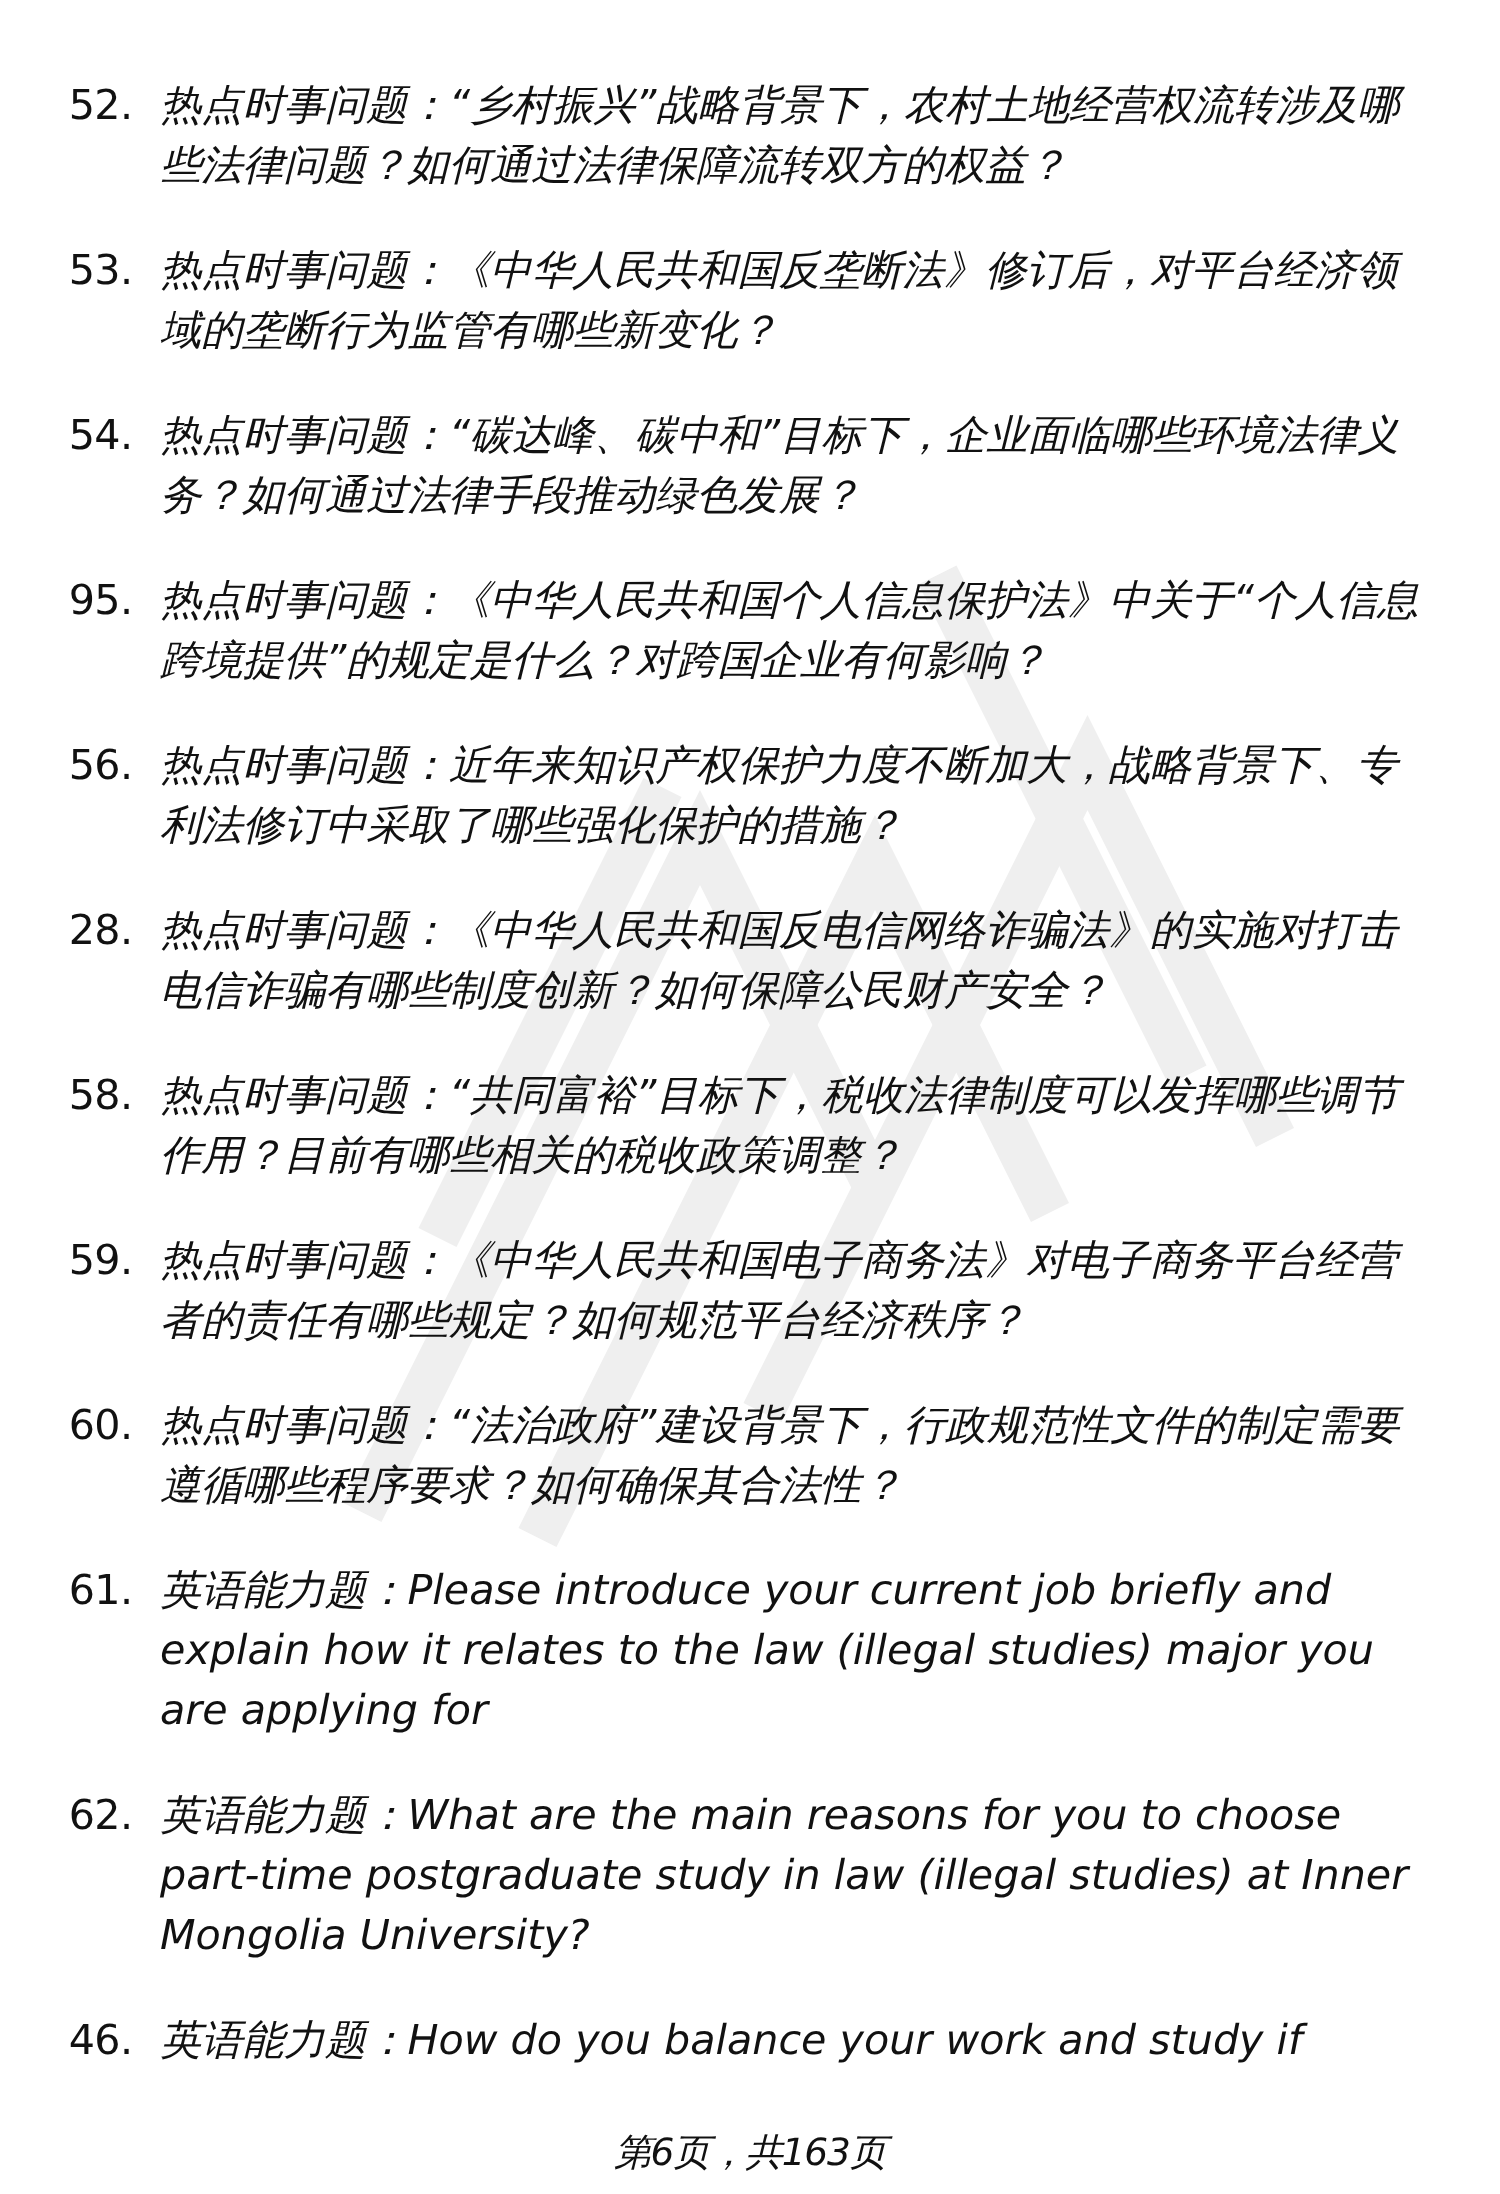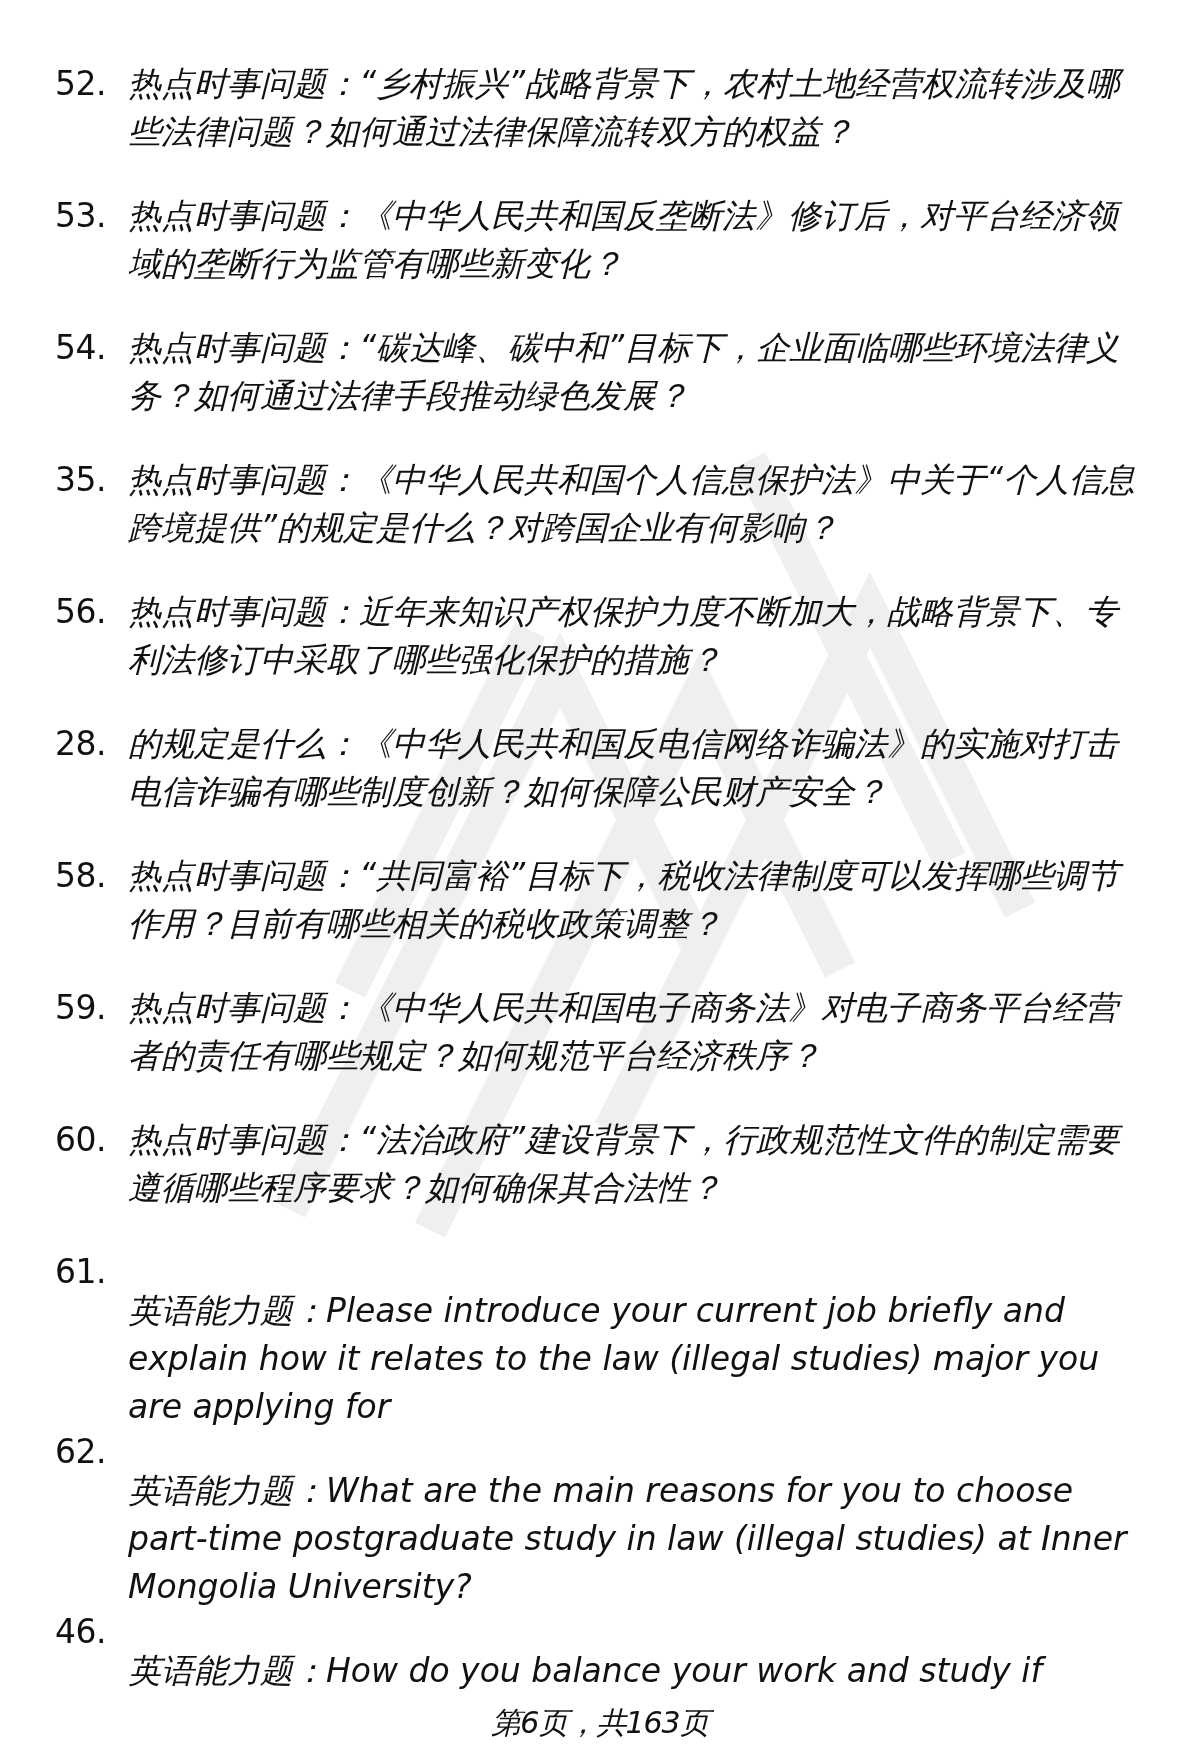--- a/index.html
+++ b/index.html
@@ -49,21 +49,20 @@
       top: 0;
       width: 1010px;
       font-size: 33px;
       line-height: 48px;
       word-break: break-all;
       font-style: italic;
     }
     .q-text.en {
       word-break: normal;
       width: 1010px;
-      margin-top: 39px;
     }
     .footer {
       position: absolute;
       left: 0;
       top: 1703px;
       width: 1200px;
       text-align: center;
       font-size: 30px;
       line-height: 40px;
       letter-spacing: -1px;
@@ -90,30 +89,30 @@
   </div>
   <div class="q-item" style="top:192px;">
     <span class="q-num">53.</span>
     <span class="q-text">热点时事问题：《中华人民共和国反垄断法》修订后，对平台经济领域的垄断行为监管有哪些新变化？</span>
   </div>
   <div class="q-item" style="top:324px;">
     <span class="q-num">54.</span>
     <span class="q-text">热点时事问题：“碳达峰、碳中和”目标下，企业面临哪些环境法律义务？如何通过法律手段推动绿色发展？</span>
   </div>
   <div class="q-item" style="top:456px;">
-    <span class="q-num">35.</span>
+    <span class="q-num">95.</span>
     <span class="q-text">热点时事问题：《中华人民共和国个人信息保护法》中关于“个人信息跨境提供”的规定是什么？对跨国企业有何影响？</span>
   </div>
   <div class="q-item" style="top:588px;">
     <span class="q-num">56.</span>
     <span class="q-text">热点时事问题：近年来知识产权保护力度不断加大，战略背景下、专利法修订中采取了哪些强化保护的措施？</span>
   </div>
   <div class="q-item" style="top:720px;">
     <span class="q-num">28.</span>
-    <span class="q-text">的规定是什么：《中华人民共和国反电信网络诈骗法》的实施对打击电信诈骗有哪些制度创新？如何保障公民财产安全？</span>
+    <span class="q-text">热点时事问题：《中华人民共和国反电信网络诈骗法》的实施对打击电信诈骗有哪些制度创新？如何保障公民财产安全？</span>
   </div>
   <div class="q-item" style="top:852px;">
     <span class="q-num">58.</span>
     <span class="q-text">热点时事问题：“共同富裕”目标下，税收法律制度可以发挥哪些调节作用？目前有哪些相关的税收政策调整？</span>
   </div>
   <div class="q-item" style="top:984px;">
     <span class="q-num">59.</span>
     <span class="q-text">热点时事问题：《中华人民共和国电子商务法》对电子商务平台经营者的责任有哪些规定？如何规范平台经济秩序？</span>
   </div>
   <div class="q-item" style="top:1116px;">

